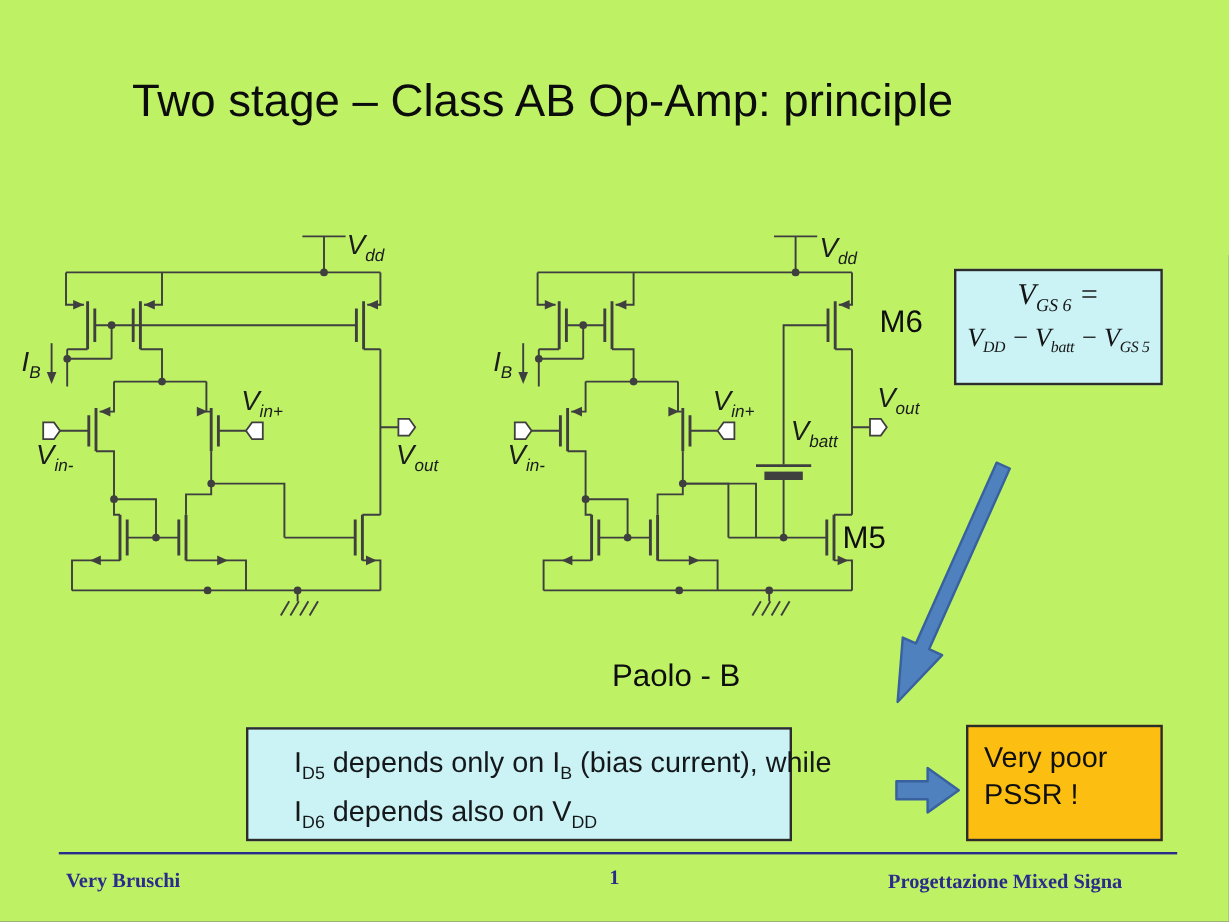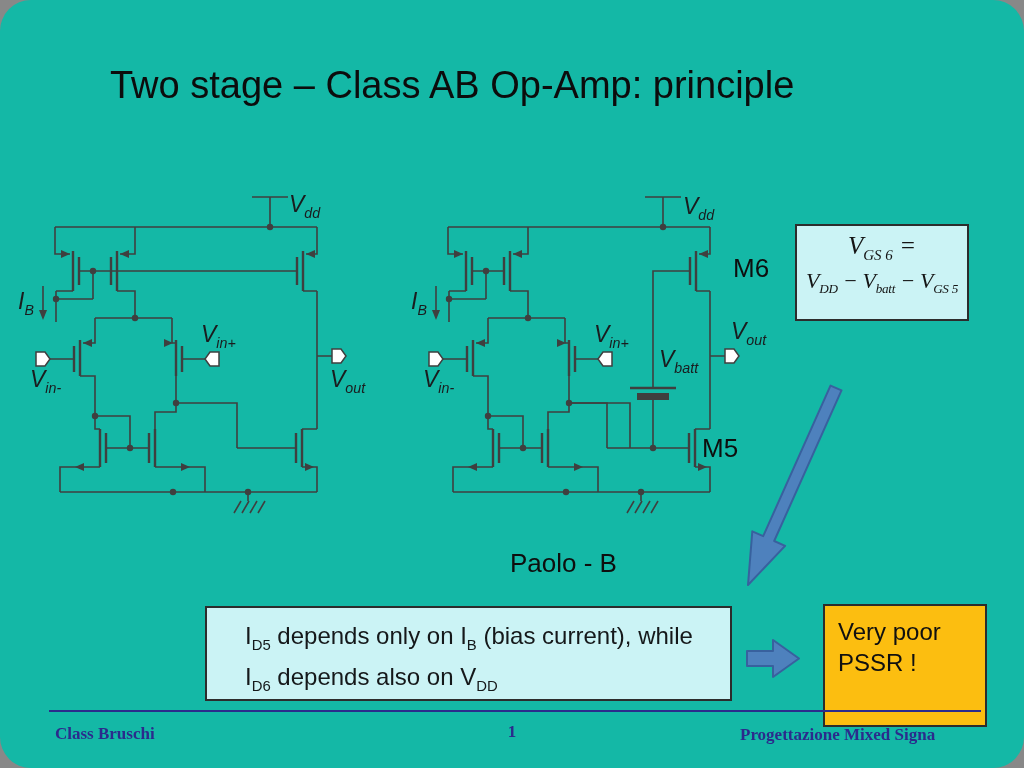--- a/index.html
+++ b/index.html
@@ -1,45 +1,45 @@
 <!DOCTYPE html>
 <html style="--wire: #3f3f3f; --cyan: #cbf3f5; --orange: #fcbe10; --blue: #4e81bd; --blue-stroke: #38619e; --navy: #2b2b8c;"><head>
 <meta charset="utf-8">
 <style>
   :root{
     --wire:#3f3f3f; --ink:#141414; --cyan:#cbf3f5; --orange:#fcbe10;
     --blue:#4e81bd; --blue-stroke:#38619e; --navy:#2b2b8c;
   }
   html,body{margin:0;padding:0;background:#888;}
-  #slide{position:relative;width:1024px;height:768px;background:#14b8a6;overflow:hidden;
-         font-family:"Liberation Sans",sans-serif;color:var(--ink);border-radius:31px;}
+  #slide{position:relative;width:1024px;height:768px;background:#bef264;overflow:hidden;
+         font-family:"Liberation Sans",sans-serif;color:var(--ink);}
   #schem{position:absolute;left:0;top:0;}
   .w{stroke:var(--wire);stroke-width:1.6;fill:none;}
   .ch{stroke:var(--wire);stroke-width:2.4;fill:none;}
   .arr{fill:var(--wire);stroke:none;}
   .conn{fill:#ffffff;stroke:var(--wire);stroke-width:1.5;}
   .dot{fill:var(--wire);}
   .batt{fill:var(--wire);}
   .bluearrow{fill:var(--blue);stroke:var(--blue-stroke);stroke-width:2;stroke-linejoin:round;}
   .abs{position:absolute;white-space:nowrap;}
   #title{left:110px;top:64px;font-size:38px;color:#0c0c0c;}
   .clabel{font-style:italic;font-size:23px;color:#1a1c1e;}
   .clabel sub,.mlabel sub{font-size:62%;}
   .mlabel{font-size:26px;color:#0e0e0e;}
   .caption{font-size:26px;color:#0e0e0e;}
   .panel{position:absolute;border:2px solid #2c2c2c;background:var(--cyan);box-sizing:border-box;}
   #formula-box{left:795px;top:224px;width:174px;height:97px;text-align:center;
                font-family:"Liberation Serif",serif;font-style:italic;padding-top:6px;}
   #formula-box .l1{font-size:25px;}
   #formula-box .l2{font-size:22px;margin-top:4px;letter-spacing:-0.3px;}
   #formula-box sub{font-size:60%;}
-  #note-box{left:205px;top:606px;width:527px;height:95px;background:var(--cyan);
+  #note-box{left:205px;top:606px;width:455px;height:95px;background:var(--cyan);
             font-size:24px;line-height:32px;padding:12px 0 0 38px;color:#15181a;}
-  #warn-box{left:805px;top:604px;width:164px;height:123px;background:var(--orange);
-            font-size:24px;line-height:31px;padding:10px 0 0 13px;color:#101010;margin-left:18px;}
+  #warn-box{left:805px;top:604px;width:164px;height:97px;background:var(--orange);
+            font-size:24px;line-height:31px;padding:10px 0 0 13px;color:#101010;}
   #note-box sub,#warn-box sub{font-size:62%;}
   #footer-line{position:absolute;left:49px;top:710px;width:932px;border-top:2px solid var(--navy);}
   .footer-text{font-family:"Liberation Serif",serif;font-weight:bold;font-size:17px;color:var(--navy);}
   #footer-author{left:55px;top:724px;}
   #footer-page{left:467px;top:722px;width:90px;text-align:center;}
   #footer-course{left:740px;top:725px;width:214px;text-align:left;}
 </style>
 </head>
 <body>
 
@@ -150,17 +150,17 @@
     <div>I<sub>D5</sub> depends only on I<sub>B</sub> (bias current), while</div>
     <div>I<sub>D6</sub> depends also on V<sub>DD</sub></div>
   </div>
 
   <div id="warn-box" class="panel abs">
     <div>Very poor</div>
     <div>PSSR !</div>
   </div>
 
   <div id="footer-line"></div>
-  <div id="footer-author" class="abs footer-text">Class Bruschi</div>
+  <div id="footer-author" class="abs footer-text">Very Bruschi</div>
   <div id="footer-page" class="abs footer-text">1</div>
   <div id="footer-course" class="abs footer-text">Progettazione Mixed Signa</div>
 
 </div>
 
 </body></html>

